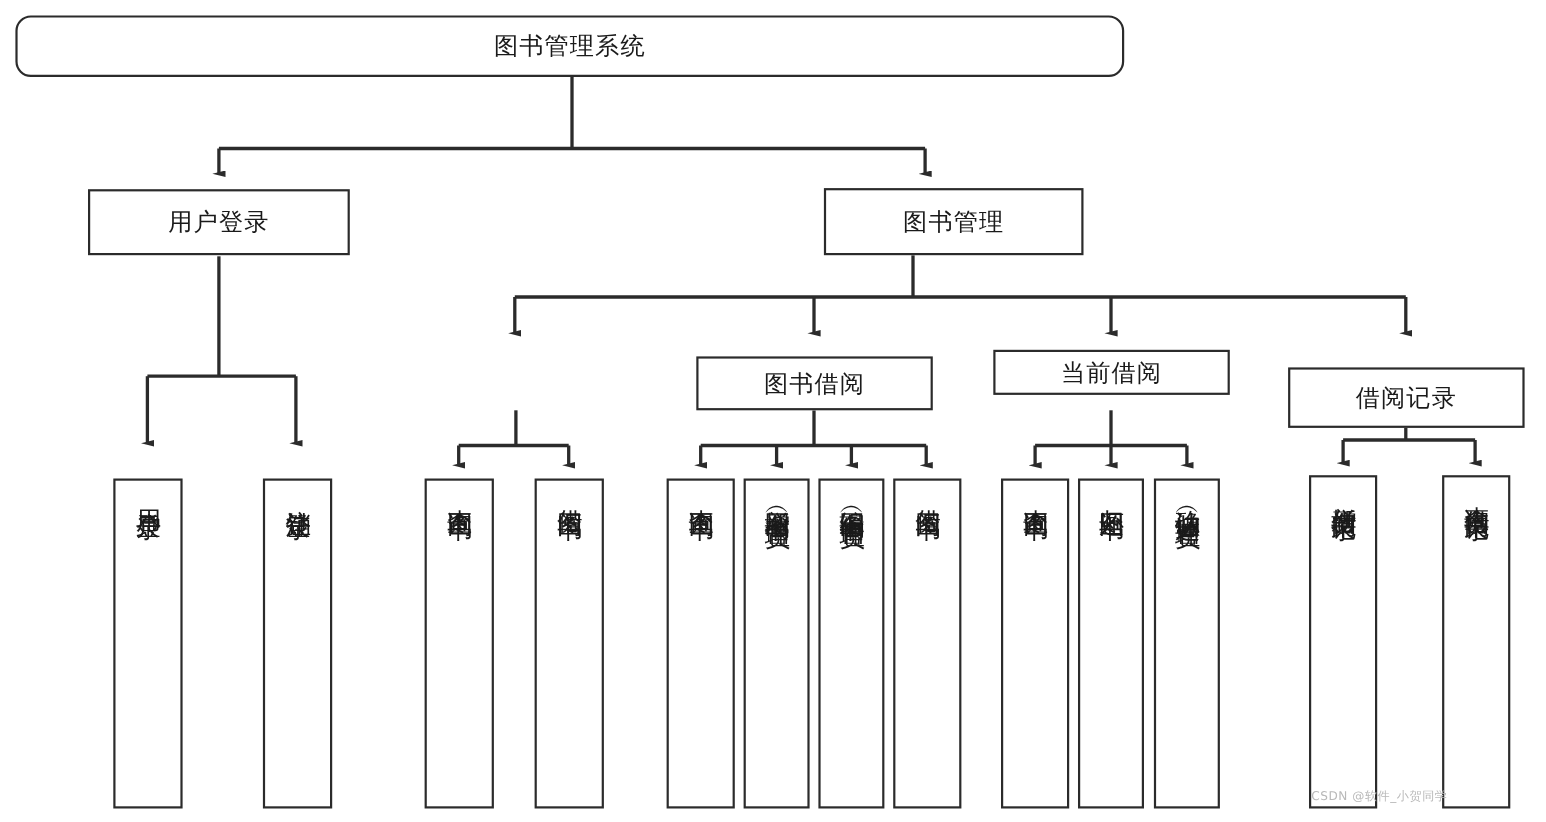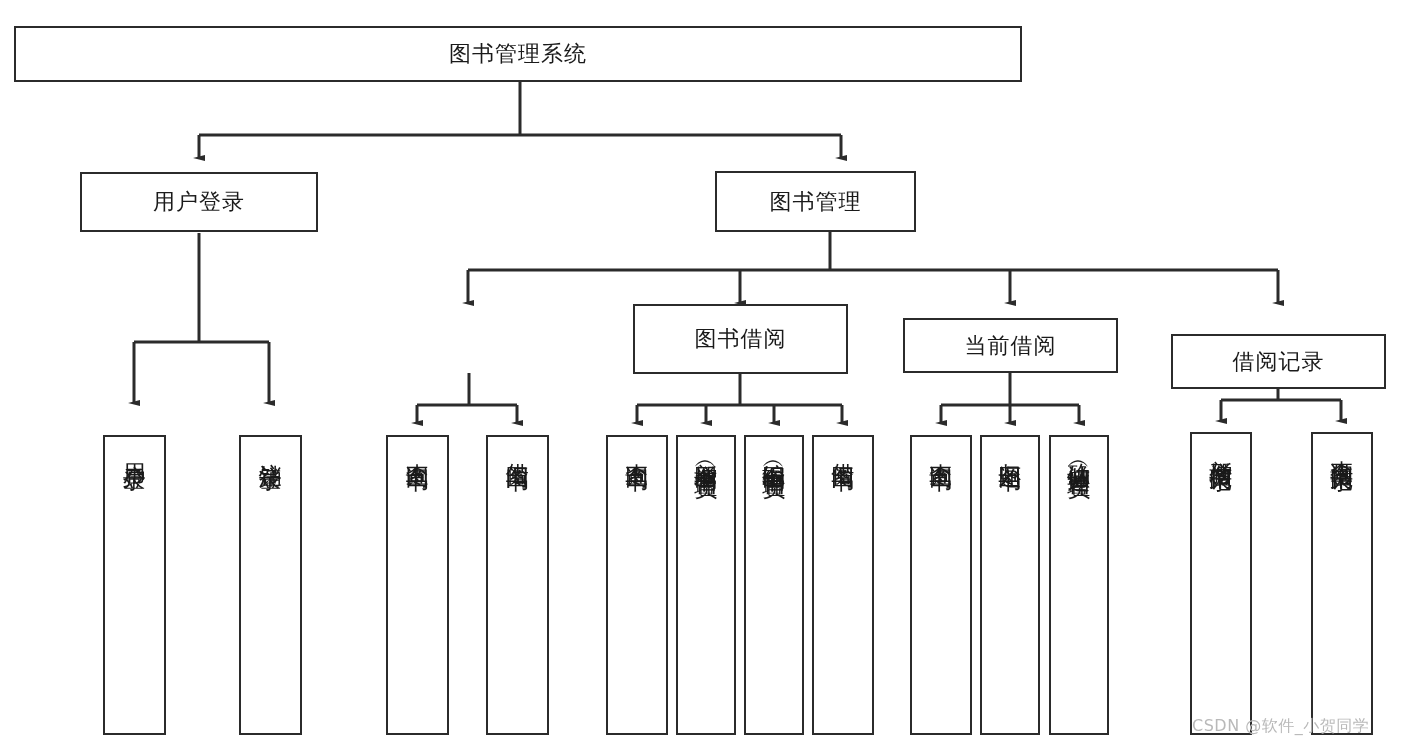--- a/index.html
+++ b/index.html
@@ -48,21 +48,21 @@
     writing-mode: vertical-rl;
     text-orientation: upright;
     font-size: 23px;
     line-height: 1.06;
     letter-spacing: 2px;
     white-space: nowrap;
     color: #1a1a1a;
   }
   .watermark {
     position: absolute;
-    font-size: 16px;
+    font-size: 11px;
     color: #b9b9b9;
     letter-spacing: 0.5px;
     white-space: nowrap;
   }
 </style>
 </head>
 <body>
 
 <div id="canvas">
 
@@ -109,38 +109,38 @@
       <path d="M1010,405 L1010,423" marker-end="url(#arrow)"></path>
       <path d="M1079,405 L1079,423" marker-end="url(#arrow)"></path>
 
       <path d="M1278,373 L1278,400"></path>
       <path d="M1221,400 L1341,400"></path>
       <path d="M1221,400 L1221,421" marker-end="url(#arrow)"></path>
       <path d="M1341,400 L1341,421" marker-end="url(#arrow)"></path>
     </g>
   </svg>
 
-  <div class="node horiz" style="left:14px; top:26px; width:1008px; height:56px;">
+  <div class="node horiz" style="left:14px; top:14px; width:1008px; height:56px;border-radius:14px;">
     <span>图书管理系统</span>
   </div>
 
   <div class="node horiz" style="left:80px; top:172px; width:238px; height:60px;">
     <span>用户登录</span>
   </div>
 
-  <div class="node horiz" style="left:715px; top:171px; width:201px; height:61px;">
+  <div class="node horiz" style="left:749px; top:171px; width:236px; height:61px;">
     <span>图书管理</span>
   </div>
 
 
-  <div class="node horiz" style="left:633px; top:304px; width:215px; height:70px;">
+  <div class="node horiz" style="left:633px; top:324px; width:215px; height:49px;">
     <span>图书借阅</span>
   </div>
 
-  <div class="node horiz" style="left:903px; top:318px; width:215px; height:55px;">
+  <div class="node horiz" style="left:903px; top:318px; width:215px; height:41px;">
     <span>当前借阅</span>
   </div>
 
   <div class="node horiz" style="left:1171px; top:334px; width:215px; height:55px;">
     <span>借阅记录</span>
   </div>
 
   <div class="node vert" style="left:103px; top:435px; width:63px; height:300px;">
     <span class="vlabel">用户登录</span>
   </div>

